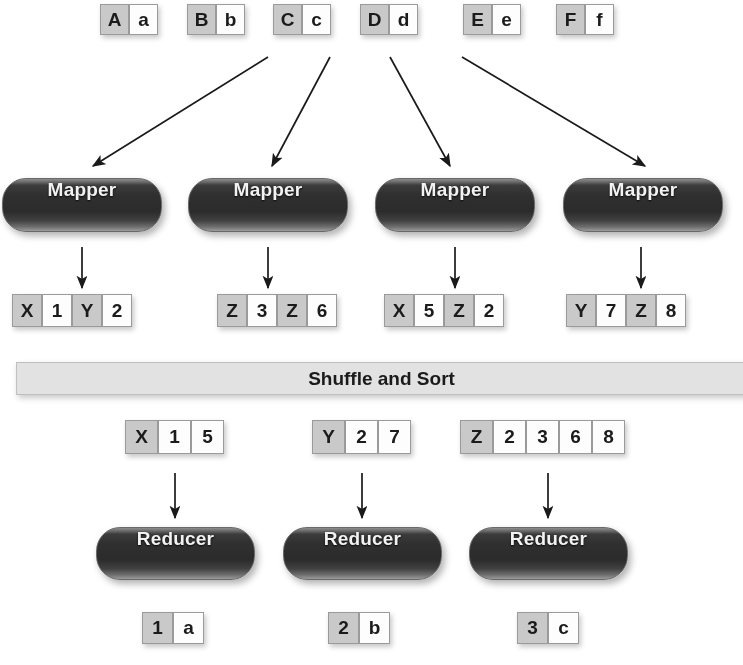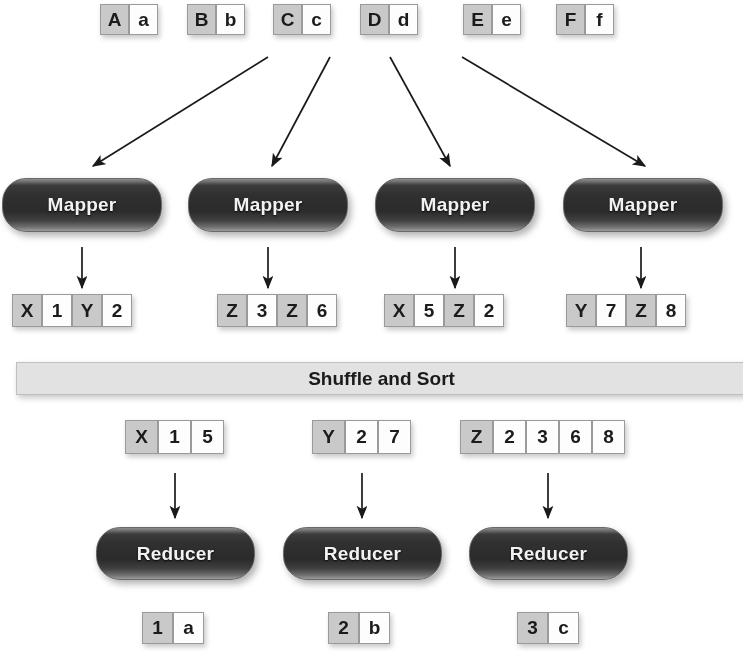--- a/index.html
+++ b/index.html
@@ -64,21 +64,21 @@
         #6f6f6f 5%,
         #3c3c3c 12%,
         #303030 30%,
         #2b2b2b 62%,
         #414141 80%,
         #6e6e6e 92%,
         #9b9b9b 100%);
     border: 1px solid #6a6a6a;
     box-shadow: 3px 4px 7px rgba(0,0,0,0.30);
     display: flex;
-    align-items: center;
+    align-items: flex-start;
     justify-content: center;
   }
   .node-label {
     color: #f2f2f2;
     font-size: 19px;
     font-weight: bold;
     text-shadow: 0 1px 2px rgba(0,0,0,0.85);
     letter-spacing: 0.2px;
   }
 

